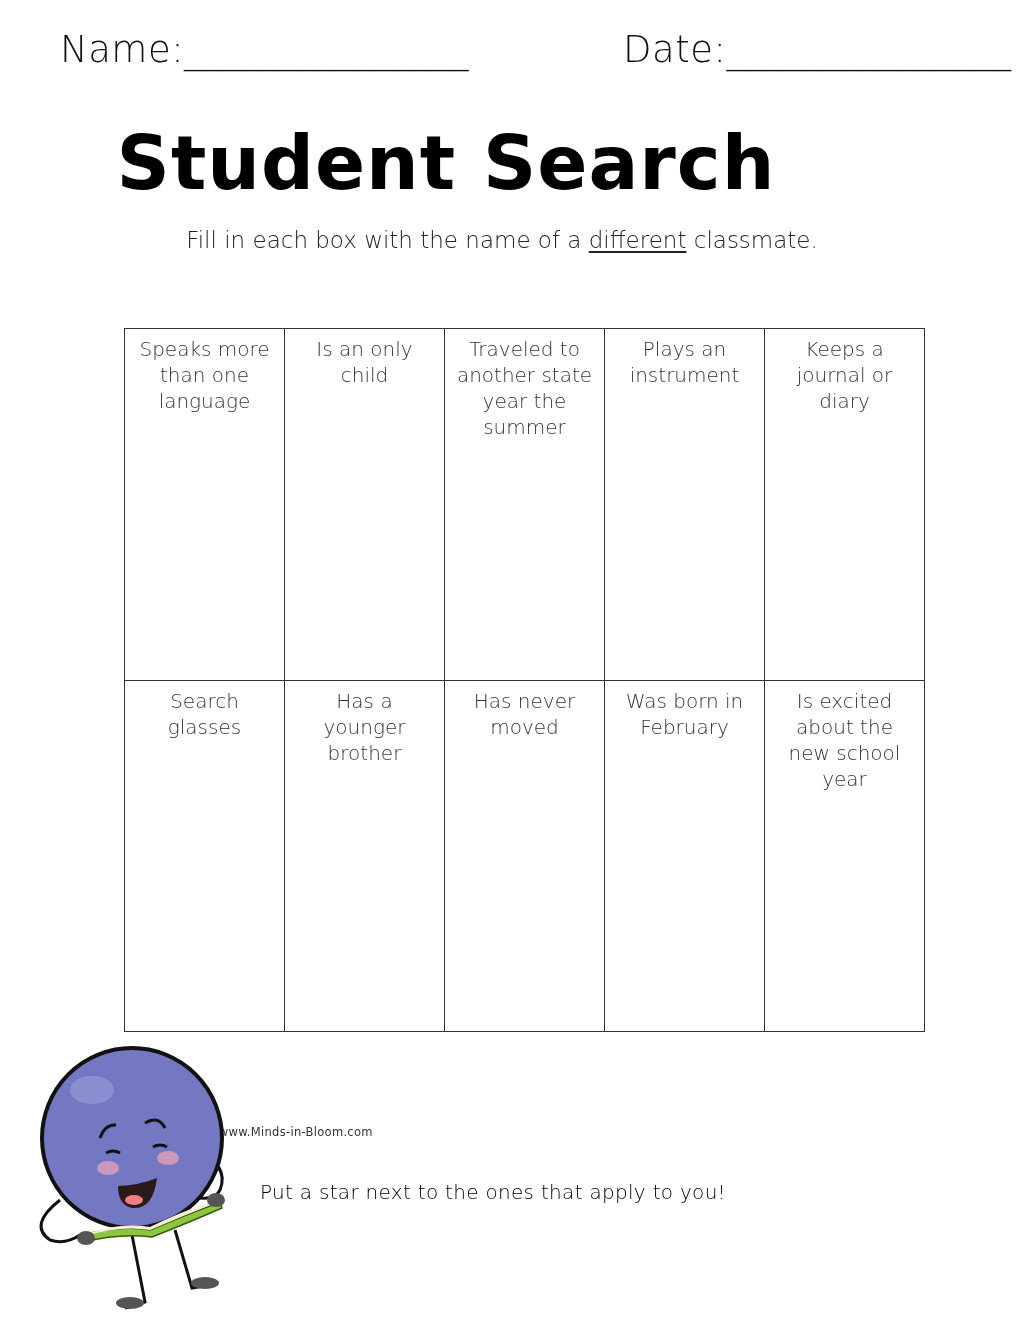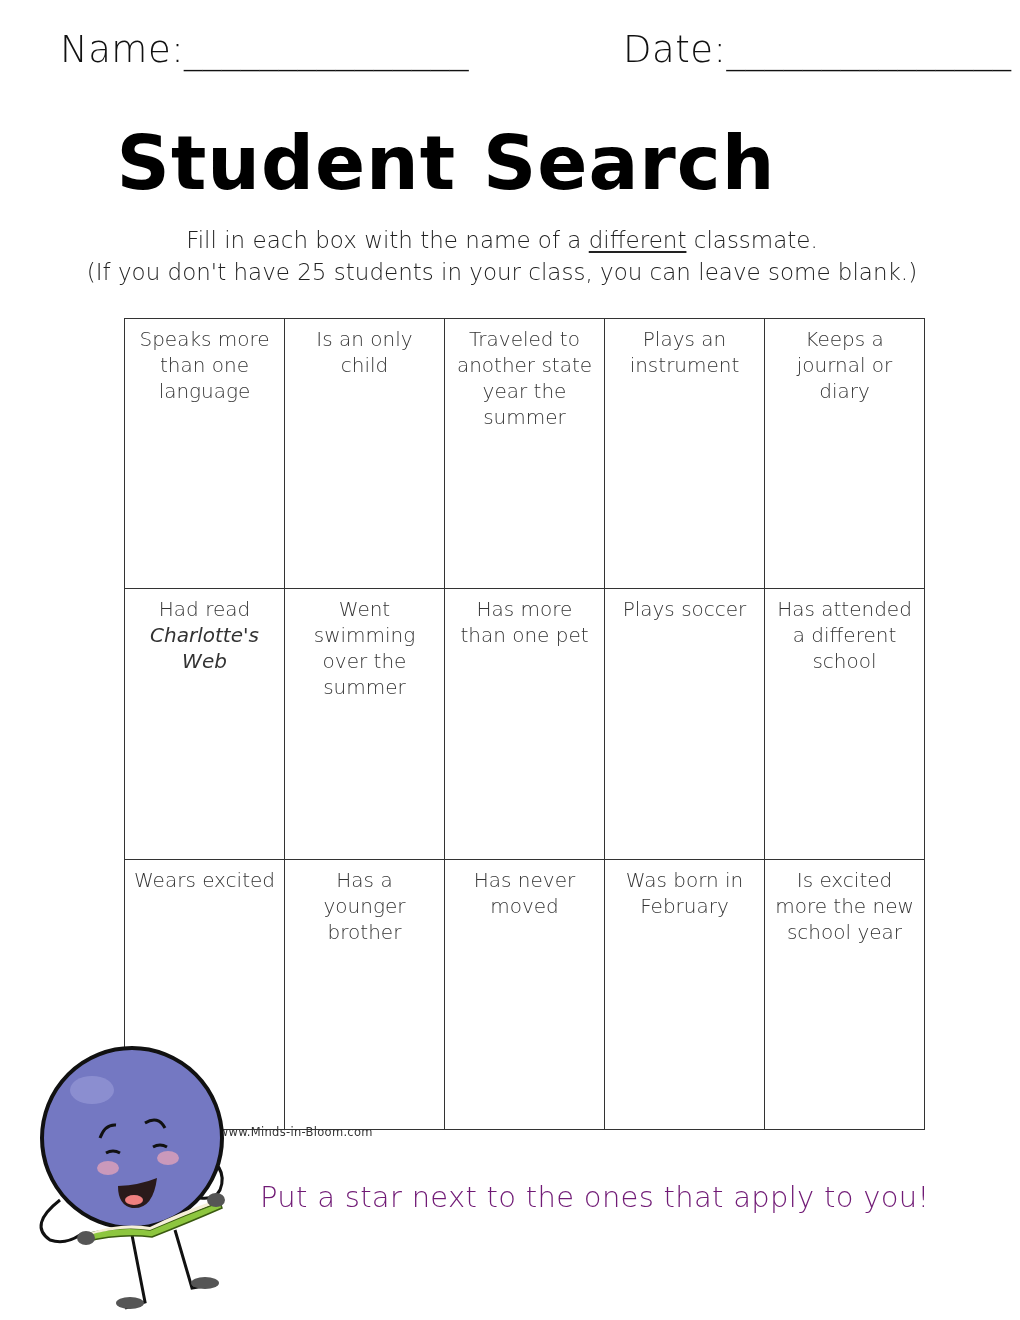--- a/index.html
+++ b/index.html
@@ -8,67 +8,59 @@
   .header-line { position: absolute; top: 28px; font-size: 37px; font-weight: 300;
                  letter-spacing: 0.5px; font-family: "DejaVu Sans", sans-serif; margin-left: 35px; }
   .name-line { left: 25px; }
   .date-line { left: 588px; }
   .title { position: absolute; top: 120px; left: 0; width: 892px; text-align: center;
            font-family: "DejaVu Sans", sans-serif; font-weight: 900; font-size: 74px;
            letter-spacing: 1px; color: #000; }
   .instructions { position: absolute; top: 224px; left: 0; width: 1004px; text-align: center;
                   font-size: 23px; line-height: 32px; font-weight: 300; color: #222; }
   .instructions u { text-decoration: underline; text-underline-offset: 3px; }
-  .grid { position: absolute; left: 124px; top: 318px; width: 800px; height: 812px;
+  .grid { position: absolute; left: 124px; top: 328px; width: 800px; height: 704px;
           border-collapse: collapse; table-layout: fixed; }
   .grid td { width: 160px; height: 162px; border: 1.5px solid #333; vertical-align: top;
              text-align: center; padding: 7px 8px 0 8px; box-sizing: border-box;
              font-size: 20px; line-height: 26px; color: #333; font-weight: 300; }
   .grid td i { font-style: italic; }
   .credit { position: absolute; left: 203px; top: 1125px; font-size: 11.5px;
             font-family: "DejaVu Sans", sans-serif; color: #333; letter-spacing: 0.3px; }
-  .footer { position: absolute; left: 260px; top: 1180px; font-size: 29px;
-            font-weight: 300; color: #701a75; letter-spacing: 0.3px; }
+  .footer { position: absolute; left: 260px; top: 1180px; font-size: 20px;
+            font-weight: 300; color: #000000; letter-spacing: 0.3px; }
   .mascot { position: absolute; left: 20px; top: 1040px; width: 220px; height: 280px; }
 </style>
 </head>
 <body>
 
 <div class="header-line name-line">Name:_______________</div>
 <div class="header-line date-line">Date:_______________</div>
 
 <div class="title">Student Search</div>
 
 <div class="instructions">
   <div><span>Fill in each box with the name of a </span><u>different</u><span> classmate.</span></div>
-  <div>(If you don't have 25 students in your class, you can leave some blank.)</div>
 </div>
 
 <table class="grid">
   <tbody>
       <tr>
     <td>Speaks more than one language</td>
     <td>Is an only child</td>
     <td>Traveled to another state year the summer</td>
     <td>Plays an instrument</td>
     <td>Keeps a journal or diary</td>
   </tr>
   <tr>
-    <td><span>Had read</span><br><i>Charlotte's Web</i></td>
-    <td>Went swimming over the summer</td>
-    <td>Has more than one pet</td>
-    <td>Plays soccer</td>
-    <td>Has attended a different school</td>
-  </tr>
-  <tr>
-    <td>Wears excited</td>
+    <td>Search glasses</td>
     <td>Has a younger brother</td>
     <td>Has never moved</td>
     <td>Was born in February</td>
-    <td>Is excited more the new school year</td>
+    <td>Is excited about the new school year</td>
   </tr>
 </tbody>
   </table>
 
 <div class="credit">© www.Minds-in-Bloom.com</div>
 
 <svg class="mascot" viewBox="0 0 220 280" xmlns="http://www.w3.org/2000/svg">
 
   <path d="M175 110 Q210 125 200 150 Q195 160 180 158" fill="none" stroke="#111" stroke-width="3"></path>
   <path d="M40 160 Q8 185 30 200 Q45 205 60 195" fill="none" stroke="#111" stroke-width="3"></path>

